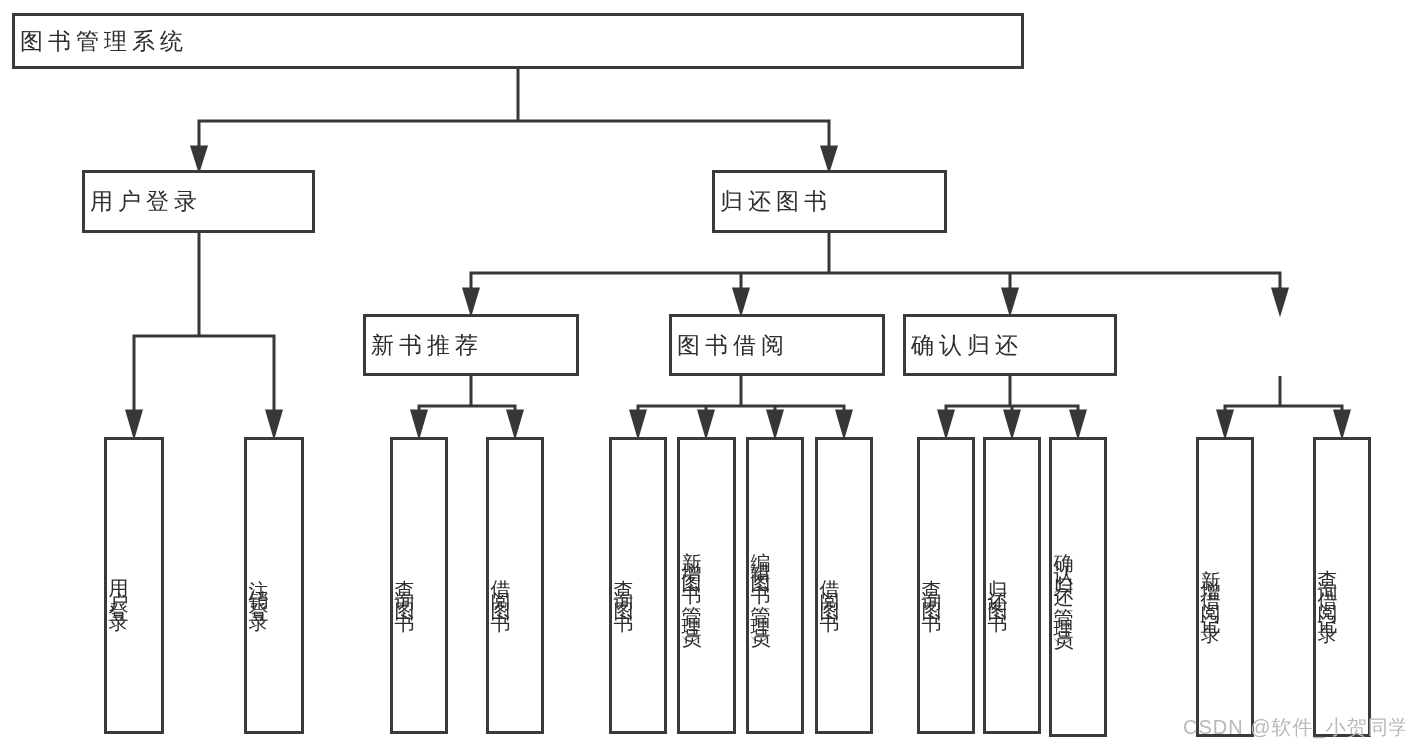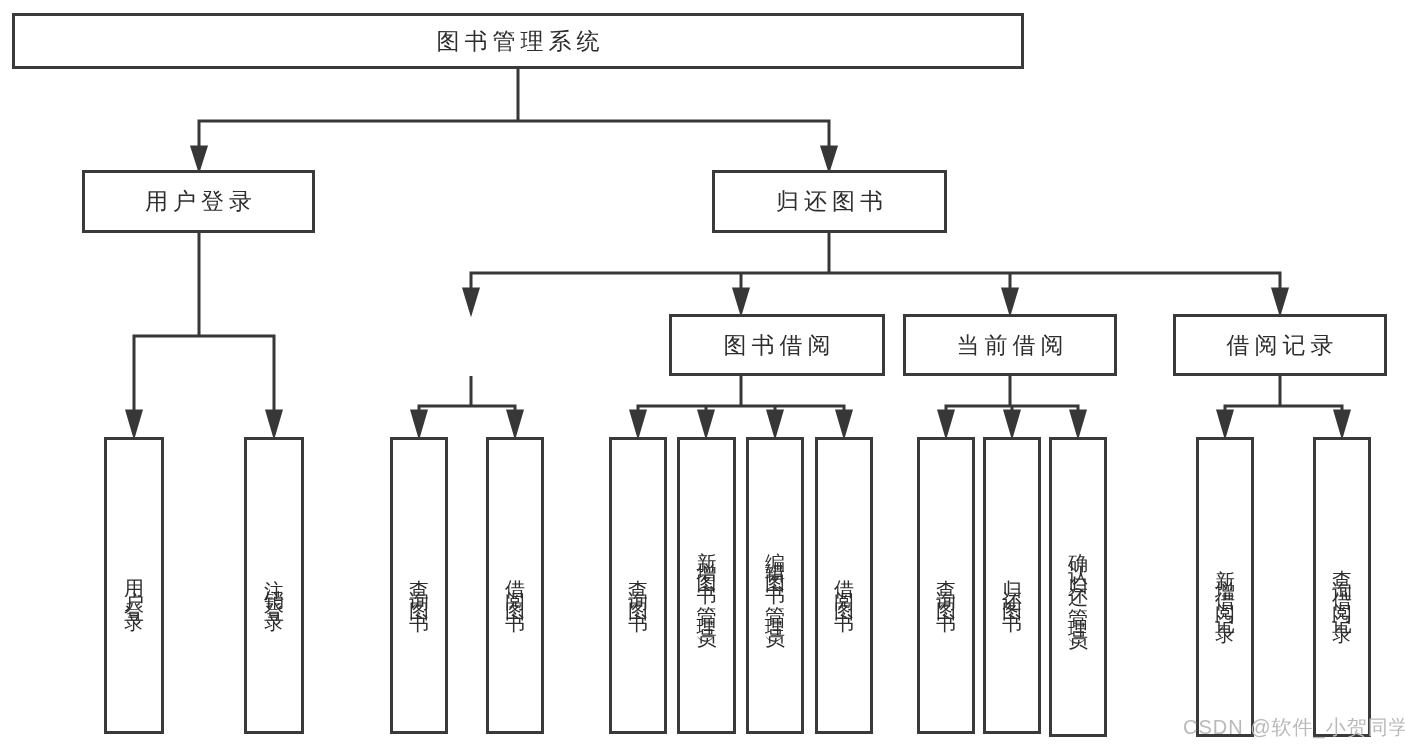--- a/index.html
+++ b/index.html
@@ -11,21 +11,21 @@
     overflow:hidden;
   }
   svg.connectors{position:absolute;left:0;top:0;pointer-events:none;}
   .node{
     position:absolute;
     box-sizing:border-box;
     border:3px solid #3a3a3a;
     background:#ffffff;
     display:flex;
     align-items:center;
-    justify-content:center;
+    justify-content:flex-start;
     color:#2d2d2d;
   }
   .node.h span{
     font-size:23px;
     letter-spacing:5px;
     text-indent:5px;
     white-space:nowrap;
   }
   .node.v span{
     writing-mode:vertical-rl;
@@ -105,28 +105,28 @@
     <span>图书管理系统</span>
   </div>
 
   <div class="node h" style="left:82px;top:170px;width:233px;height:63px">
     <span>用户登录</span>
   </div>
   <div class="node h" style="left:712px;top:170px;width:235px;height:63px">
     <span>归还图书</span>
   </div>
 
+  <div class="node h" style="left:363px;top:314px;width:216px;height:62px">
+    <span>新书推荐</span>
+  </div>
   <div class="node h" style="left:669px;top:314px;width:216px;height:62px">
     <span>图书借阅</span>
   </div>
   <div class="node h" style="left:903px;top:314px;width:214px;height:62px">
-    <span>当前借阅</span>
-  </div>
-  <div class="node h" style="left:1173px;top:314px;width:214px;height:62px">
-    <span>借阅记录</span>
+    <span>确认归还</span>
   </div>
 
   <div class="node v" style="left:104px;top:437px;width:60px;height:297px">
     <span>用户登录</span>
   </div>
   <div class="node v" style="left:244px;top:437px;width:60px;height:297px">
     <span>注销登录</span>
   </div>
 
   <div class="node v" style="left:390px;top:437px;width:58px;height:297px">

